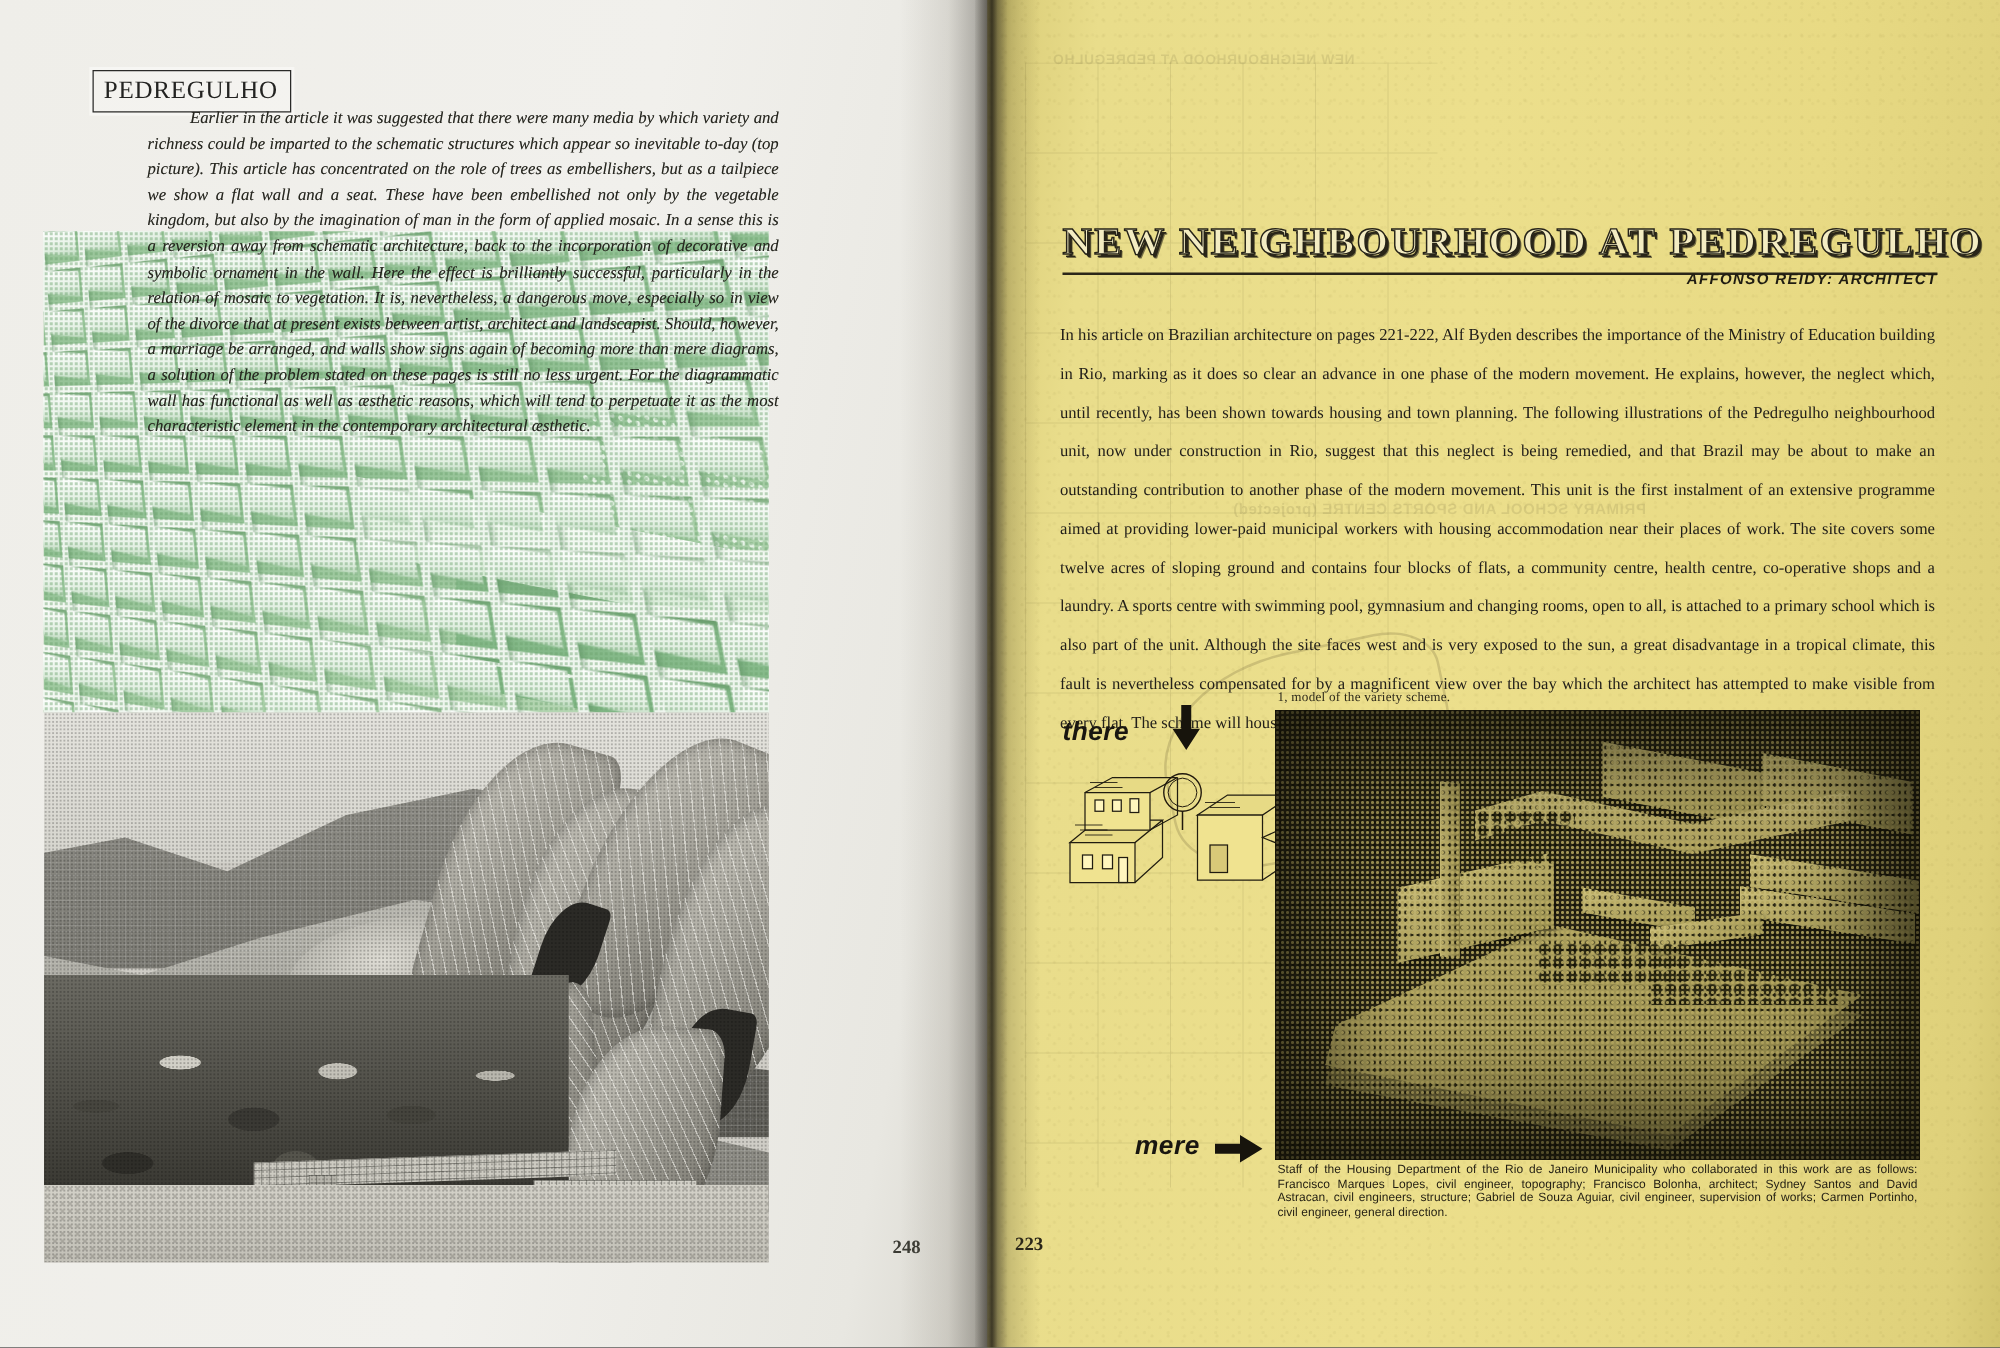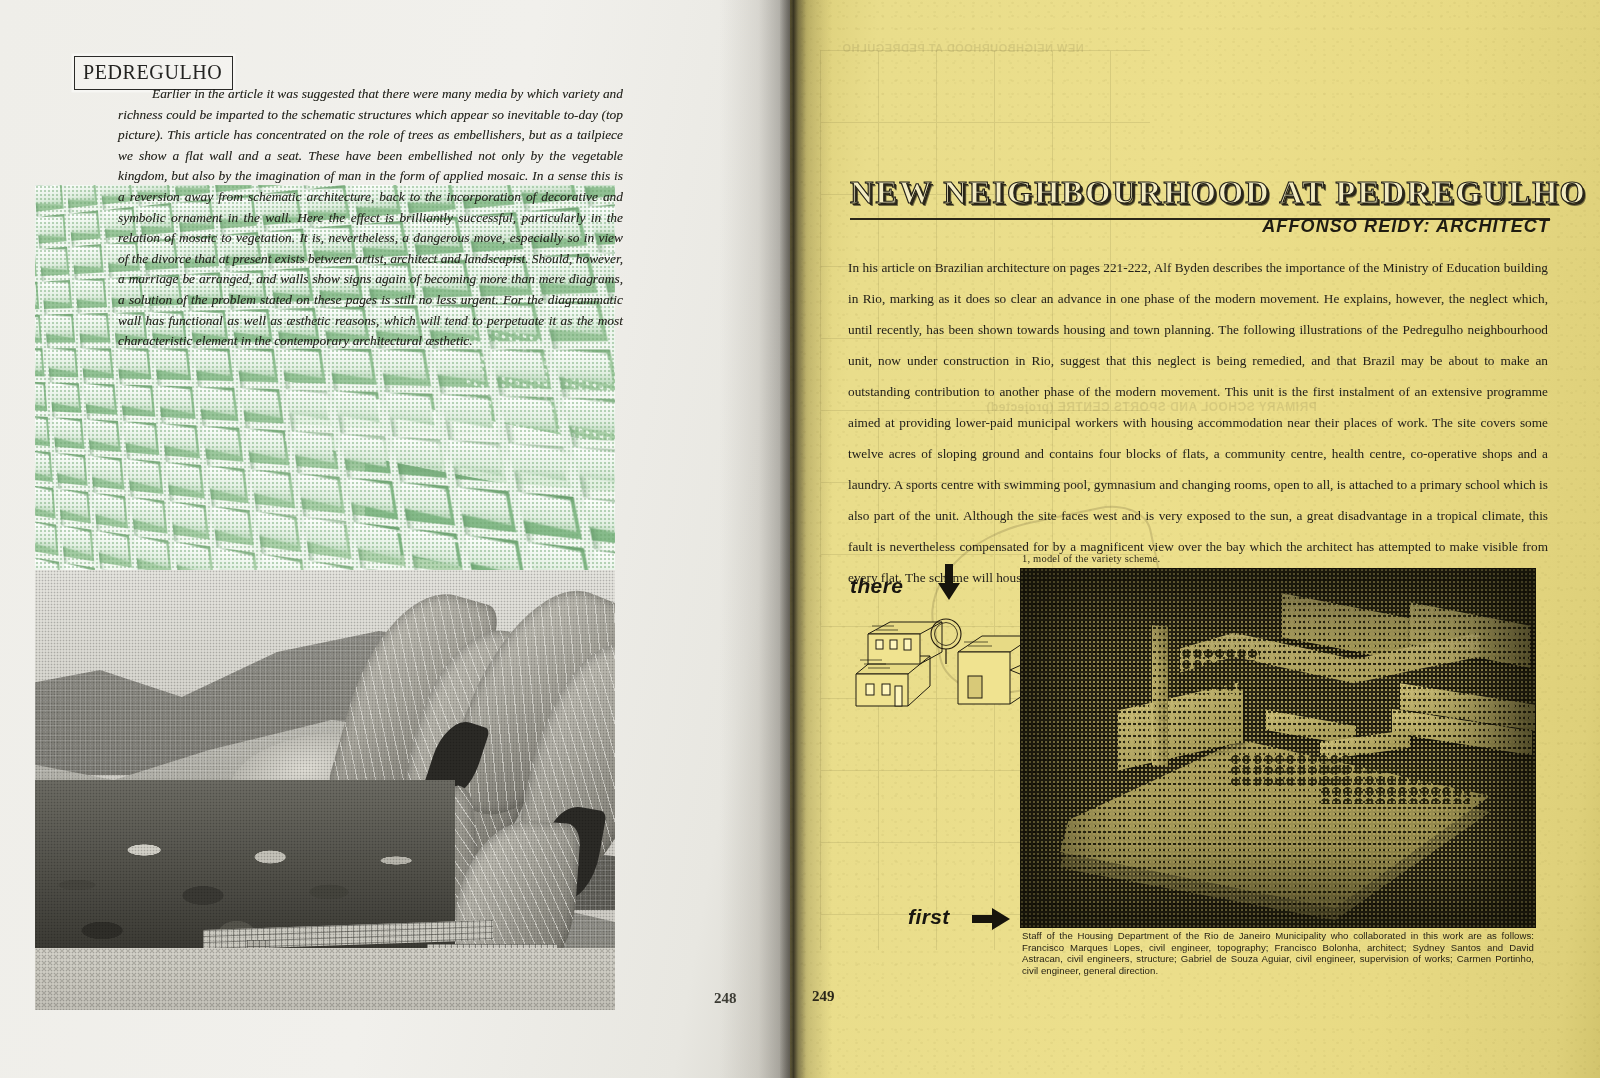--- a/index.html
+++ b/index.html
@@ -171,21 +171,21 @@
   .big-title{
     font-family:"Liberation Serif",serif;font-weight:700;font-size:30.5px;
     letter-spacing:2.0px;white-space:nowrap;color:#f3ecc2;
     -webkit-text-stroke:1.1px #262318;
     text-shadow:2px 2.4px 0 #2a2619, 2.6px 3px 0 rgba(42,38,25,.6);
     transform:scaleX(1.06);transform-origin:left center;
   }
   .title-rule{width:700px;height:2px;background:#2b2719;margin-top:7px;box-shadow:0 3px 0 -1px #2b2719;}
   .credit{
     position:absolute;right:0;top:40px;font-family:"Liberation Sans",sans-serif;
-    font-style:italic;font-weight:700;font-size:18px;letter-spacing:1.1px;color:#1f1c12;
+    font-style:italic;font-weight:700;font-size:12px;letter-spacing:1.1px;color:#1f1c12;
   }
 
   .body-right{
     position:absolute;left:58px;top:252px;width:700px;z-index:4;
     font-family:"Liberation Serif",serif;font-size:13.3px;line-height:31px;
     color:#23201a;text-align:justify;
   }
 
   .fig-caption{
     position:absolute;left:232px;top:553px;font-family:"Liberation Serif",serif;
@@ -485,21 +485,21 @@
     <div class="body-right">In his article on Brazilian architecture on pages 221-222, Alf Byden describes the importance of the Ministry of Education building in Rio, marking as it does so clear an advance in one phase of the modern movement. He explains, however, the neglect which, until recently, has been shown towards housing and town planning. The following illustrations of the Pedregulho neighbourhood unit, now under construction in Rio, suggest that this neglect is being remedied, and that Brazil may be about to make an outstanding contribution to another phase of the modern movement. This unit is the first instalment of an extensive programme aimed at providing lower-paid municipal workers with housing accommodation near their places of work. The site covers some twelve acres of sloping ground and contains four blocks of flats, a community centre, health centre, co-operative shops and a laundry. A sports centre with swimming pool, gymnasium and changing rooms, open to all, is attached to a primary school which is also part of the unit. Although the site faces west and is very exposed to the sun, a great disadvantage in a tropical climate, this fault is nevertheless compensated for by a magnificent view over the bay which the architect has attempted to make visible from every flat. The scheme will house about 2,400 people.</div>
 
     <div class="fig-caption">1, model of the variety scheme.</div>
 
     <div class="before-lbl">there</div>
 
     <svg class="arrow-down" viewBox="0 0 26 36">
       <path d="M9 0 h8 v19 h7 L13 36 L2 19 h7 Z" fill="#17140c"></path>
     </svg>
 
-    <div class="after-lbl">first</div>
+    <div class="after-lbl">mere</div>
 
     <svg class="arrow-right" viewBox="0 0 38 26">
       <path d="M0 9 h20 V2 L38 13 L20 24 v-7 H0 Z" fill="#17140c"></path>
     </svg>
 
     <svg class="sketch" viewBox="0 0 220 98">
       <g fill="none" stroke="#201c10" stroke-width="1">
         <path d="M18 62 L40 44 L92 44 L70 62 Z" fill="#e7da85"></path>
         <path d="M18 62 L18 94 L70 94 L70 62 Z" fill="#f0e390"></path>
         <path d="M30 22 L52 10 L104 10 L82 22 Z" fill="#e7da85"></path>
@@ -545,17 +545,17 @@
       <div class="mp-blk" style="left:300px;top:168px;width:90px;height:18px;transform:skewY(-8deg);"></div>
       <div class="mp-trees" style="left:210px;top:186px;width:120px;height:34px;"></div>
       <div class="mp-trees" style="left:300px;top:196px;width:150px;height:40px;"></div>
       <div class="mp-trees" style="left:150px;top:80px;width:90px;height:46px;"></div>
       <div class="mp-grain"></div>
       <div class="mp-vign"></div>
     </div>
 
     <div class="cap-block">Staff of the Housing Department of the Rio de Janeiro Municipality who collaborated in this work are as follows: Francisco Marques Lopes, civil engineer, topography; Francisco Bolonha, architect; Sydney Santos and David Astracan, civil engineers, structure; Gabriel de Souza Aguiar, civil engineer, supervision of works; Carmen Portinho, civil engineer, general direction.</div>
 
-    <div class="pg-right">249</div>
+    <div class="pg-right">223</div>
   </div>
 
   <div class="gutter"></div>
 </div>
 
 </body></html>

